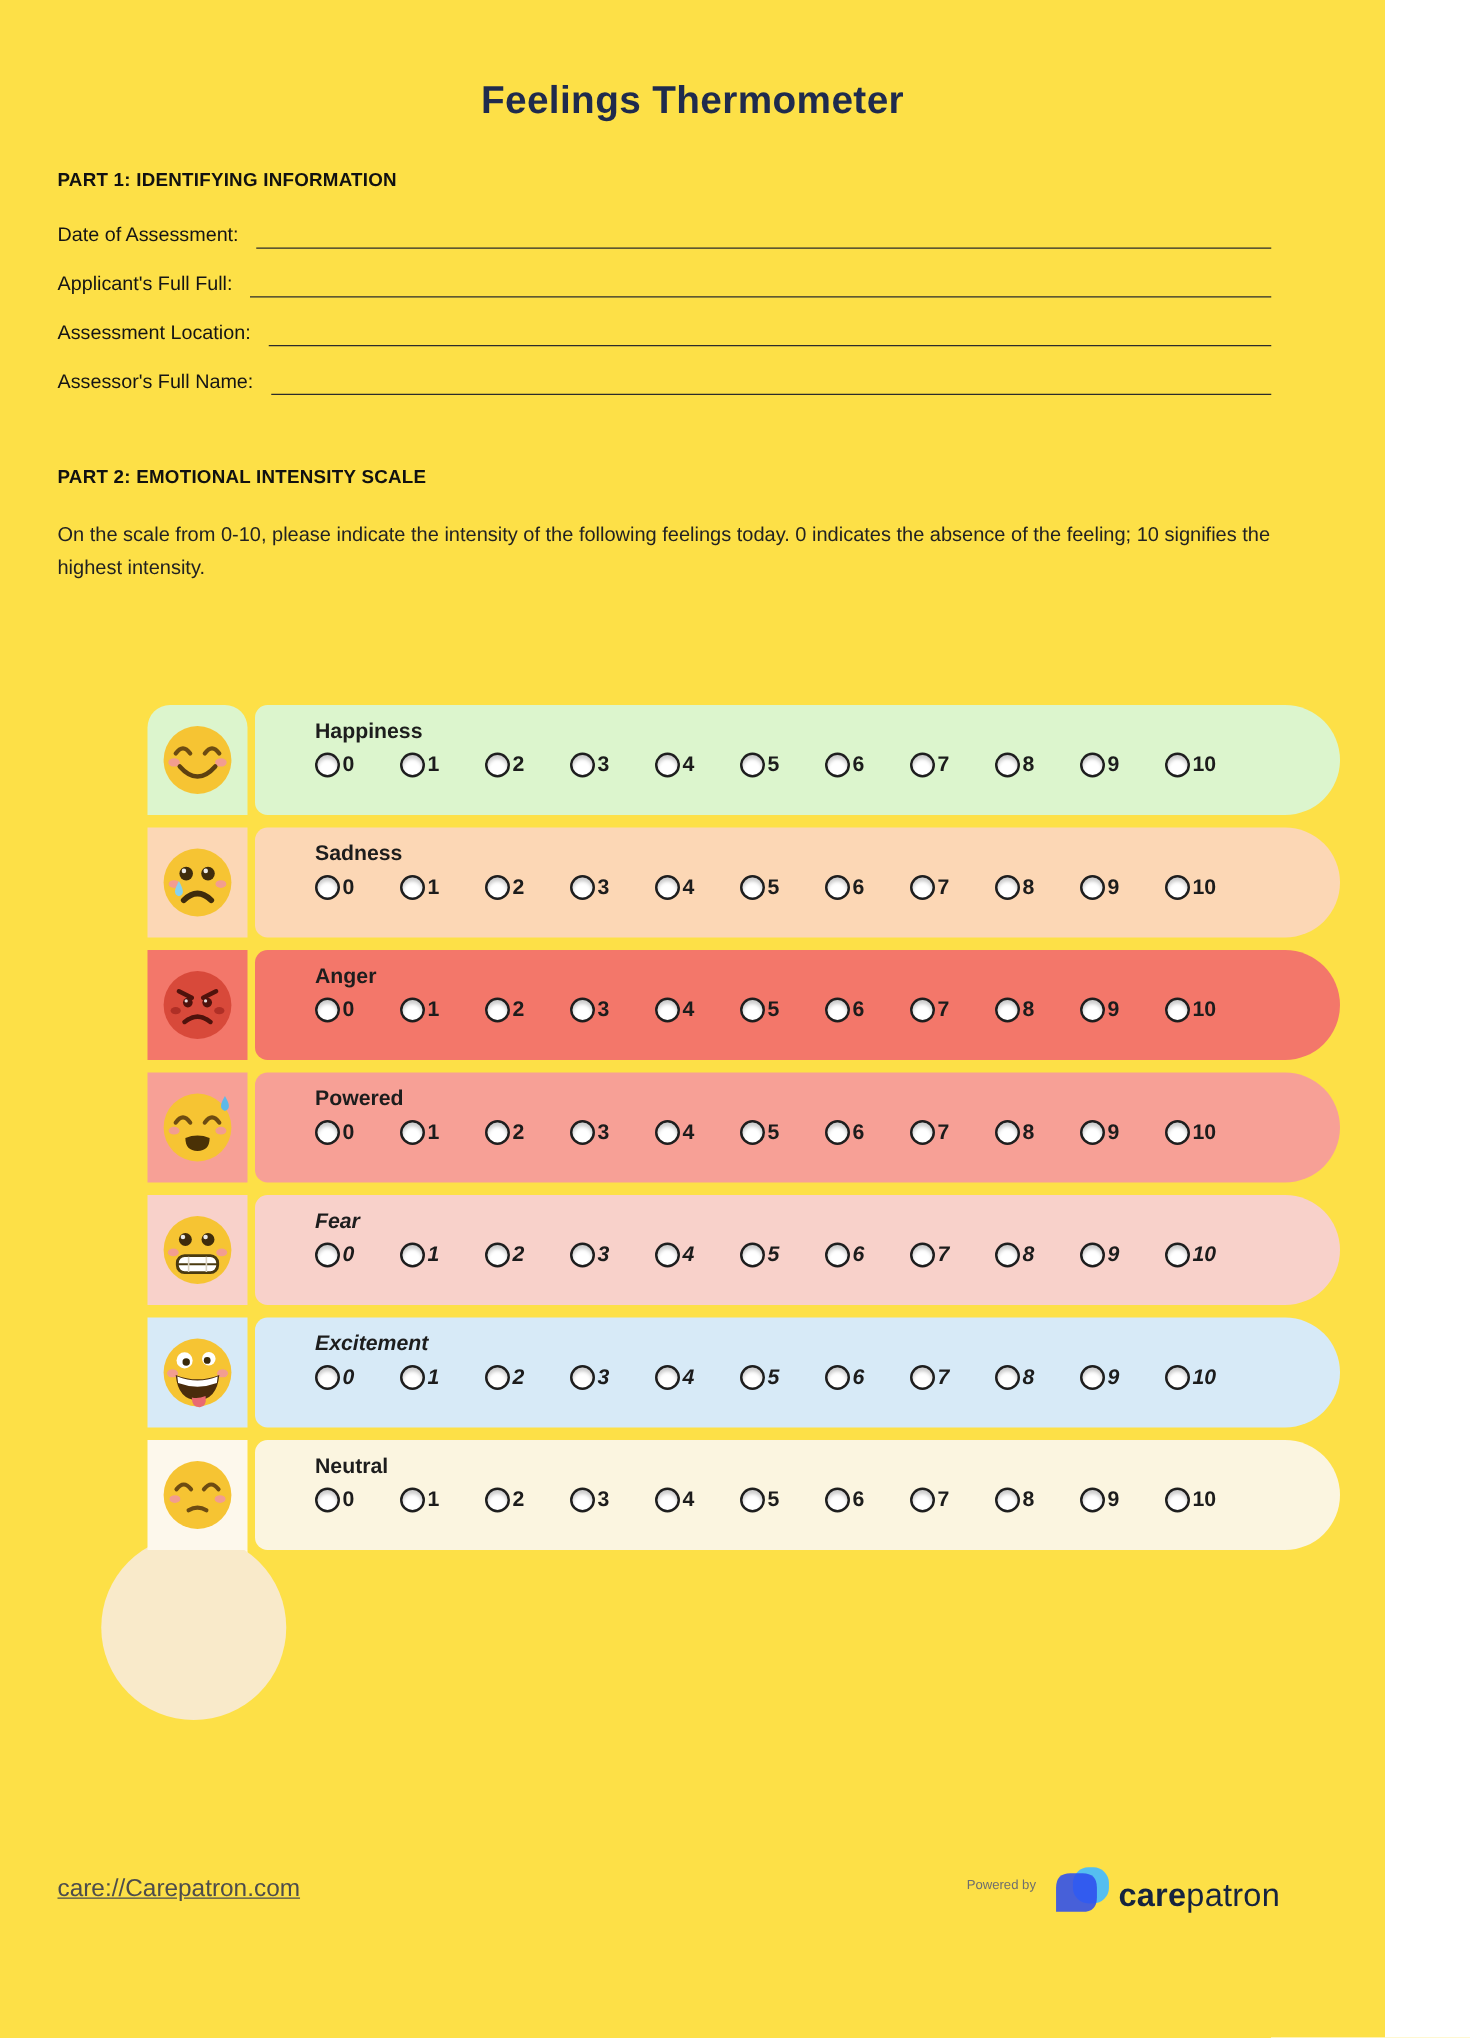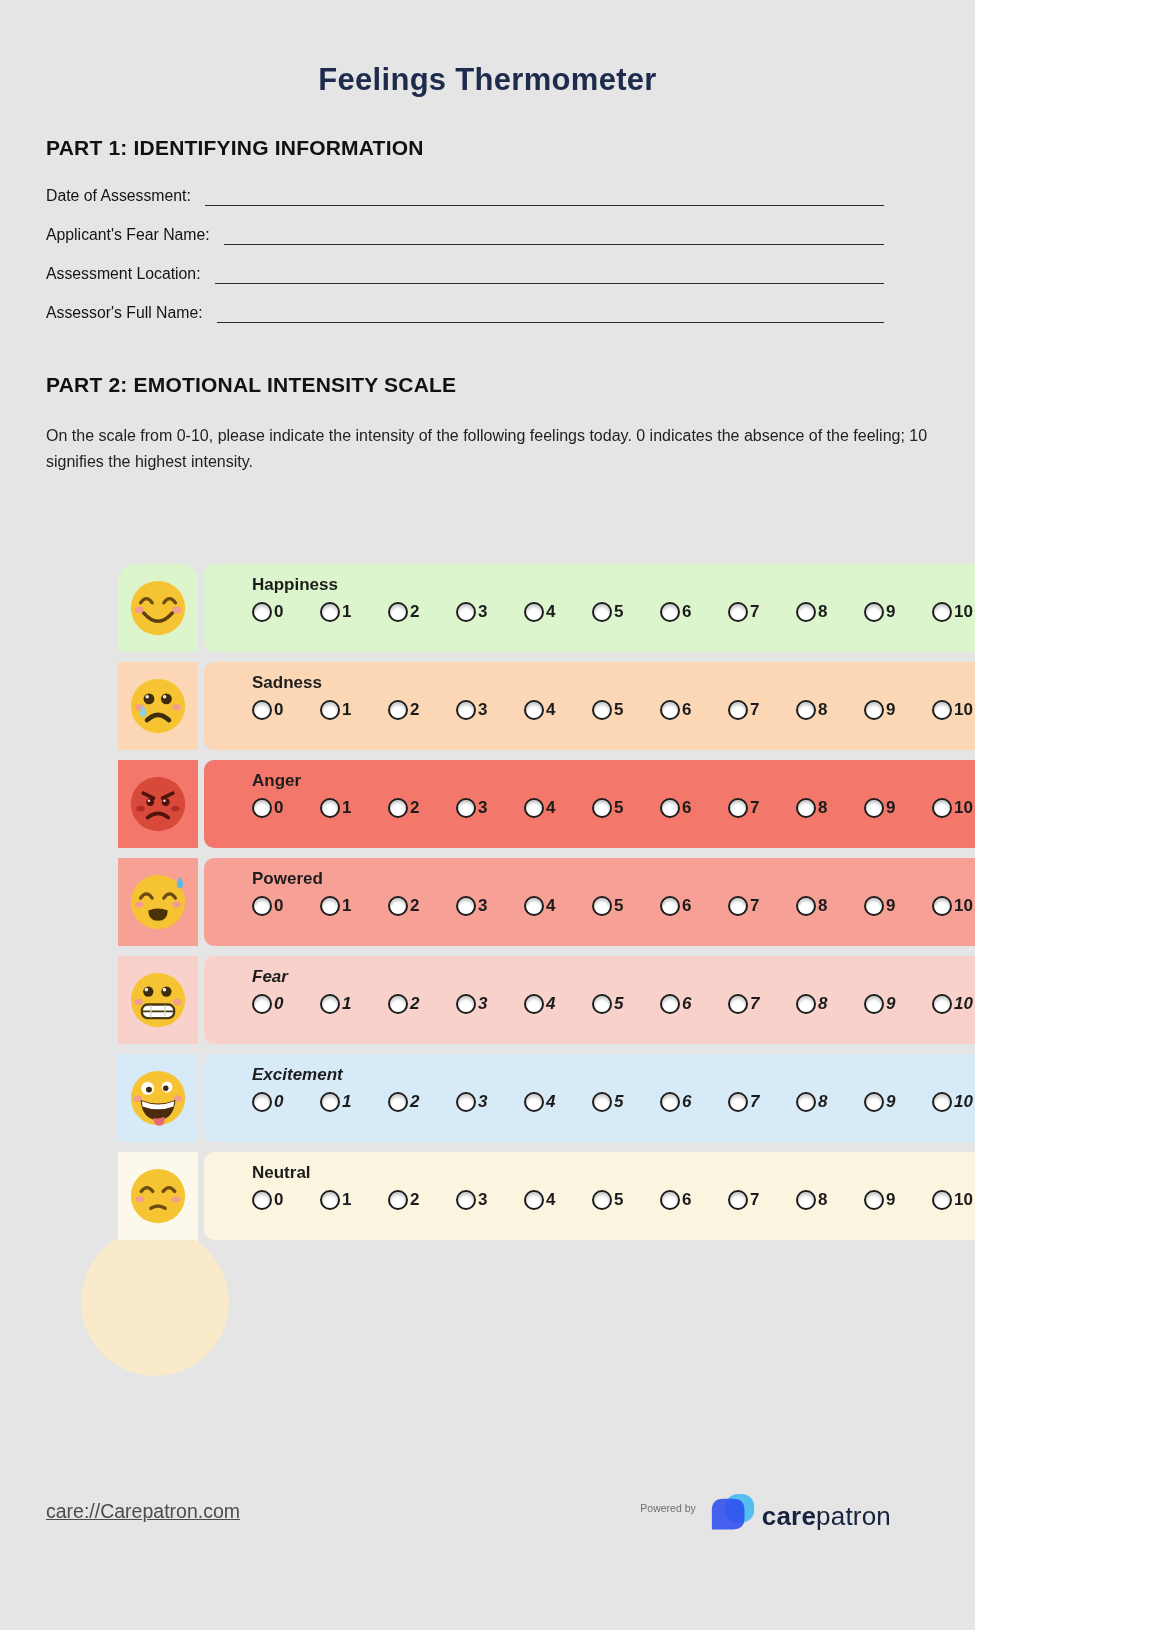--- a/index.html
+++ b/index.html
@@ -1,24 +1,24 @@
 <!DOCTYPE html>
 <html><head>
 <meta charset="utf-8">
 <style>
   * { margin:0; padding:0; box-sizing:border-box; }
   html,body { background:#ffffff; }
   body { font-family:"Liberation Sans", sans-serif; color:#1a1a1a; }
-  .page { position:relative; width:975px; height:1630px; background:#e5e5e5; overflow:hidden; }
+  .page { position:relative; width:1108px; height:1630px; background:#fde047; overflow:hidden; }
 
   .title { position:absolute; top:62px; left:0; width:100%; text-align:center;
            font-size:31px; font-weight:700; color:#1f2b4d; letter-spacing:.3px; }
 
   .part1 { position:absolute; top:136px; left:46px; right:46px; }
-  .part-heading { font-size:21px; font-weight:700; color:#111; letter-spacing:.2px; }
+  .part-heading { font-size:15px; font-weight:700; color:#111; letter-spacing:.2px; }
   .fields { margin-top:26px; }
   .field-row { display:flex; align-items:center; height:22px; margin-bottom:17px; }
   .field-label { font-size:15.8px; color:#141414; white-space:nowrap; padding-bottom:2px; }
   .field-line { flex:1; margin-left:14px; margin-right:45px; border-bottom:1.6px solid #2b2b2b; height:18px; }
 
   .part2 { position:absolute; top:373px; left:46px; right:46px; }
   .instructions { margin-top:26px; max-width:992px; font-size:16px; line-height:1.62; color:#222; }
 
   .scale { position:absolute; top:500px; left:0; width:1176px; height:910px; }
   .emotion { position:absolute; left:0; width:100%; height:88px; }
@@ -53,21 +53,21 @@
   <h1 class="title">Feelings Thermometer</h1>
 
   <section class="part1">
     <h2 class="part-heading">PART 1: IDENTIFYING INFORMATION</h2>
     <div class="fields">
       <div class="field-row">
         <span class="field-label">Date of Assessment:</span>
         <span class="field-line"></span>
       </div>
       <div class="field-row">
-        <span class="field-label">Applicant's Fear Name:</span>
+        <span class="field-label">Applicant's Full Full:</span>
         <span class="field-line"></span>
       </div>
       <div class="field-row">
         <span class="field-label">Assessment Location:</span>
         <span class="field-line"></span>
       </div>
       <div class="field-row">
         <span class="field-label">Assessor's Full Name:</span>
         <span class="field-line"></span>
       </div>

